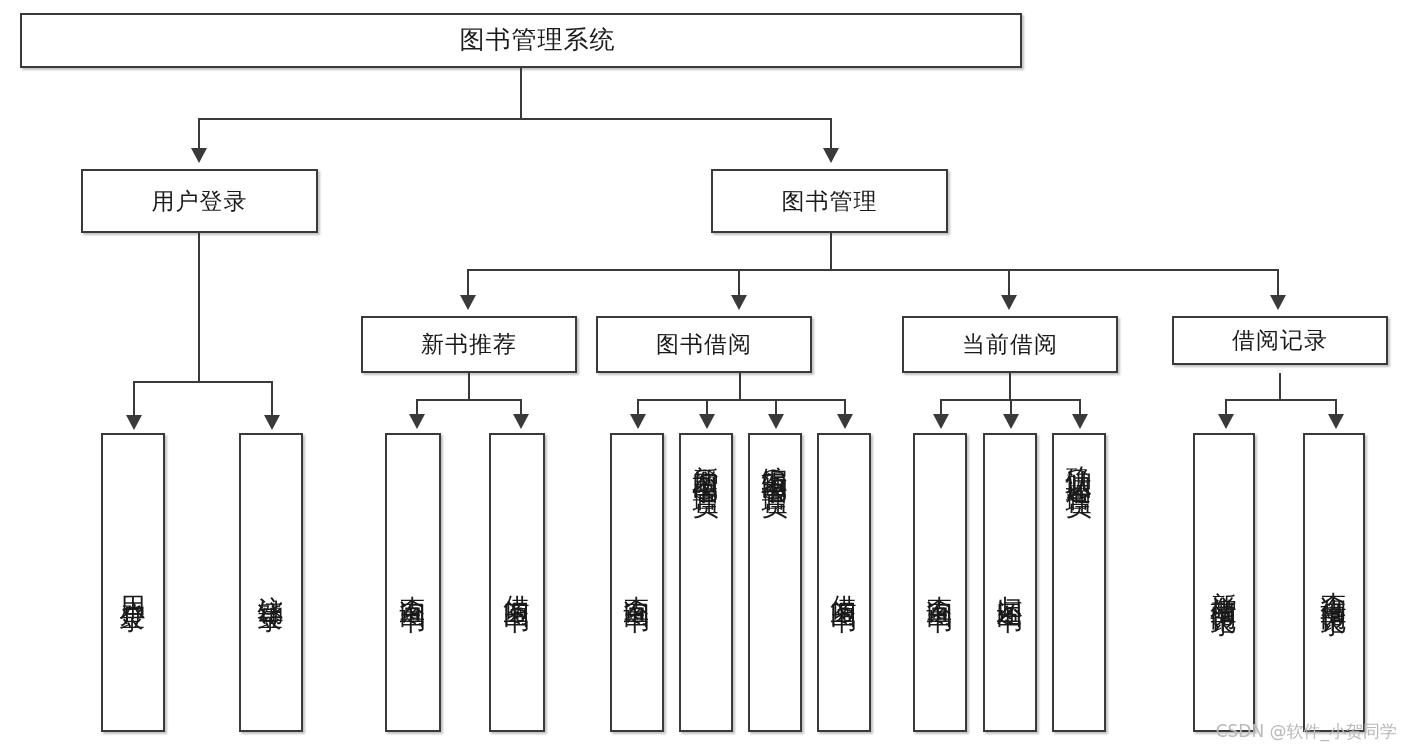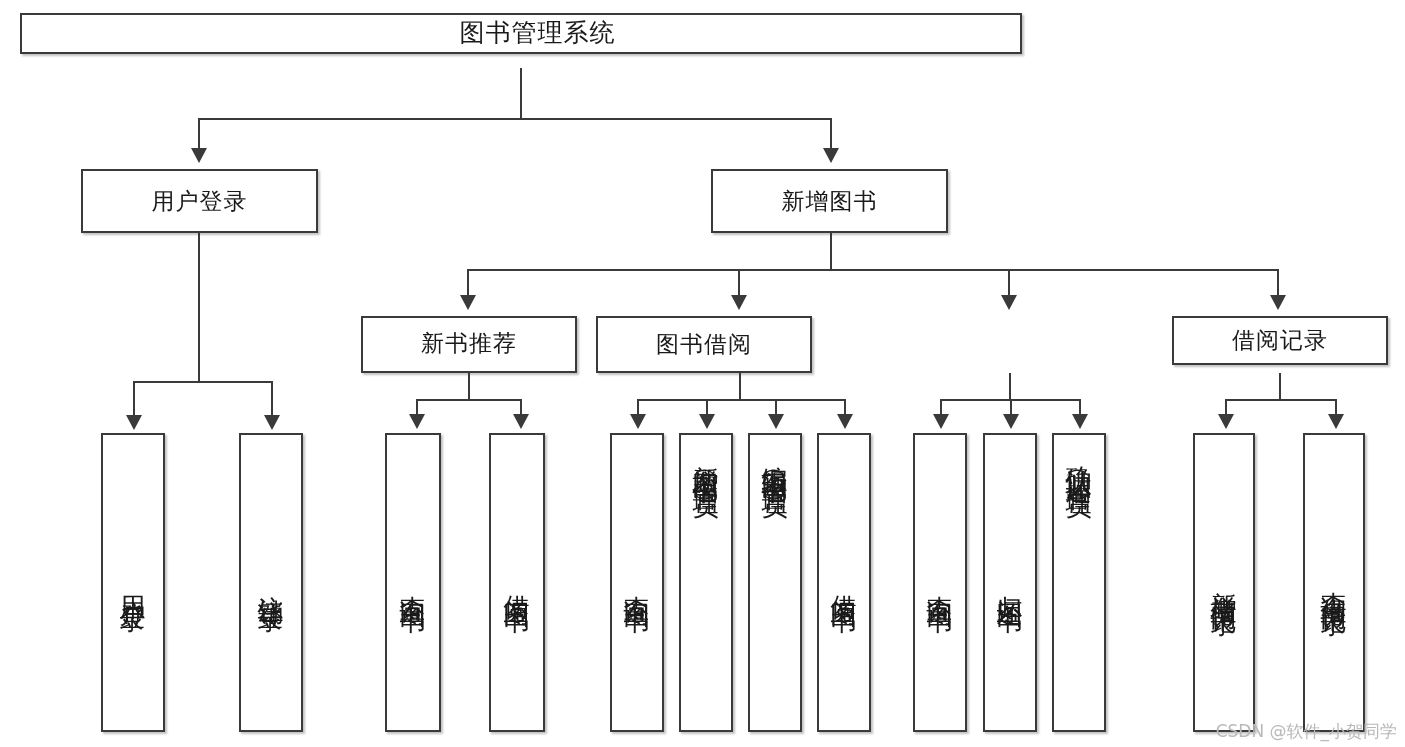--- a/index.html
+++ b/index.html
@@ -69,40 +69,40 @@
     color:#b9b9b9;
     white-space:nowrap;
     font-family:"DejaVu Sans","Liberation Sans",sans-serif;
   }
 </style>
 </head>
 <body>
 
 <div id="stage">
 
-  <div class="node lvl-root" style="left:20px;top:13px;width:1002px;height:41px;padding-left:33px;">
+  <div class="node lvl-root" style="left:20px;top:13px;width:1002px;height:55px;padding-left:33px;">
     <span class="label">图书管理系统</span>
   </div>
 
   <div class="ln v" style="left:520px;top:68px;width:2px;height:50px;"></div>
 
   <div class="ln h" style="left:198px;top:118px;width:634px;height:2px;"></div>
 
   <div class="ln v" style="left:198px;top:118px;width:2px;height:32px;"></div>
   <div class="arrow" style="left:191px;top:148px;"></div>
 
   <div class="ln v" style="left:830px;top:118px;width:2px;height:32px;"></div>
   <div class="arrow" style="left:823px;top:148px;"></div>
 
   <div class="node lvl-2" style="left:81px;top:169px;width:237px;height:64px;">
     <span class="label">用户登录</span>
   </div>
 
   <div class="node lvl-2" style="left:711px;top:169px;width:237px;height:64px;">
-    <span class="label">新增图书</span>
+    <span class="label">图书管理</span>
   </div>
 
   <div class="ln v" style="left:198px;top:233px;width:2px;height:150px;"></div>
   <div class="ln h" style="left:133px;top:381px;width:140px;height:2px;"></div>
   <div class="ln v" style="left:133px;top:381px;width:2px;height:37px;"></div>
   <div class="arrow" style="left:126px;top:415px;"></div>
   <div class="ln v" style="left:271px;top:381px;width:2px;height:37px;"></div>
   <div class="arrow" style="left:264px;top:415px;"></div>
 
   <div class="ln v" style="left:830px;top:233px;width:2px;height:38px;"></div>
@@ -113,25 +113,28 @@
 
   <div class="ln v" style="left:738px;top:269px;width:2px;height:28px;"></div>
   <div class="arrow" style="left:731px;top:295px;"></div>
 
   <div class="ln v" style="left:1008px;top:269px;width:2px;height:28px;"></div>
   <div class="arrow" style="left:1001px;top:295px;"></div>
 
   <div class="ln v" style="left:1277px;top:269px;width:2px;height:28px;"></div>
   <div class="arrow" style="left:1270px;top:295px;"></div>
 
-  <div class="node lvl-3" style="left:361px;top:316px;width:216px;height:57px;font-family:Liberation Serif, serif;">
+  <div class="node lvl-3" style="left:361px;top:316px;width:216px;height:57px;">
     <span class="label">新书推荐</span>
   </div>
   <div class="node lvl-3" style="left:596px;top:316px;width:216px;height:57px;">
     <span class="label">图书借阅</span>
+  </div>
+  <div class="node lvl-3" style="left:902px;top:316px;width:216px;height:57px;">
+    <span class="label">当前借阅</span>
   </div>
   <div class="node lvl-3" style="left:1172px;top:316px;width:216px;height:49px;">
     <span class="label">借阅记录</span>
   </div>
 
   <div class="ln v" style="left:468px;top:373px;width:2px;height:28px;"></div>
   <div class="ln h" style="left:416px;top:399px;width:106px;height:2px;"></div>
   <div class="ln v" style="left:416px;top:399px;width:2px;height:18px;"></div>
   <div class="arrow" style="left:409px;top:414px;"></div>
   <div class="ln v" style="left:520px;top:399px;width:2px;height:18px;"></div>

